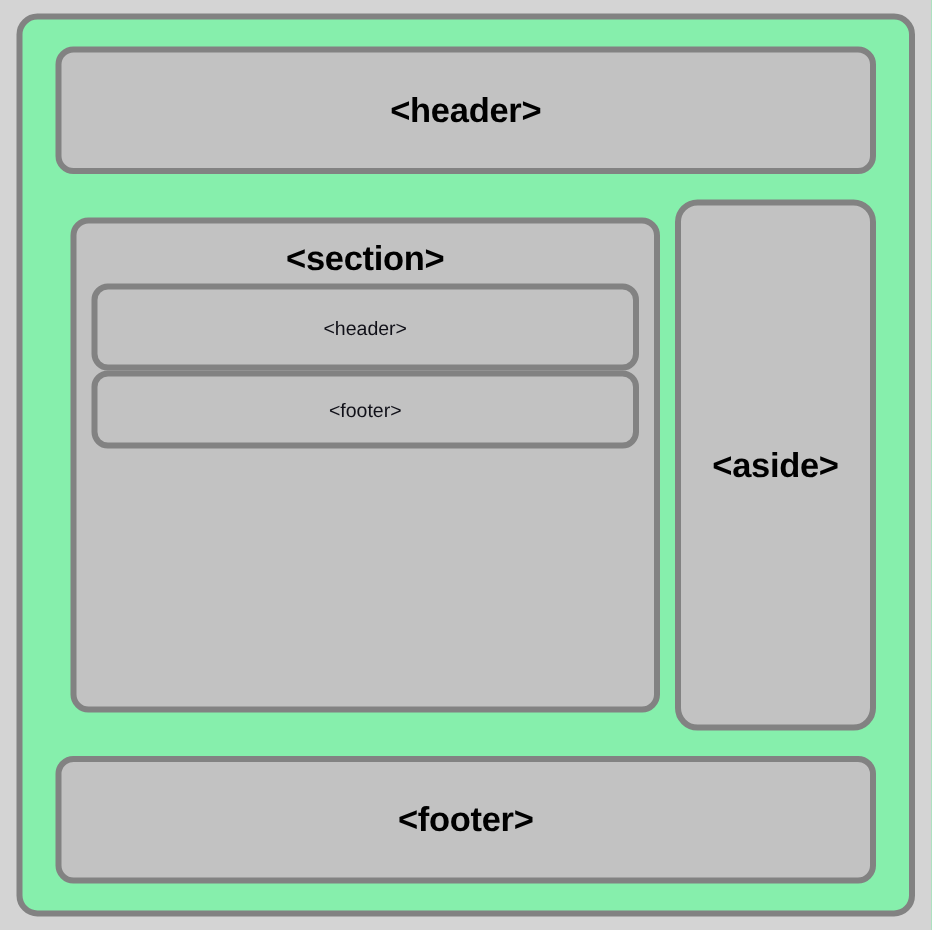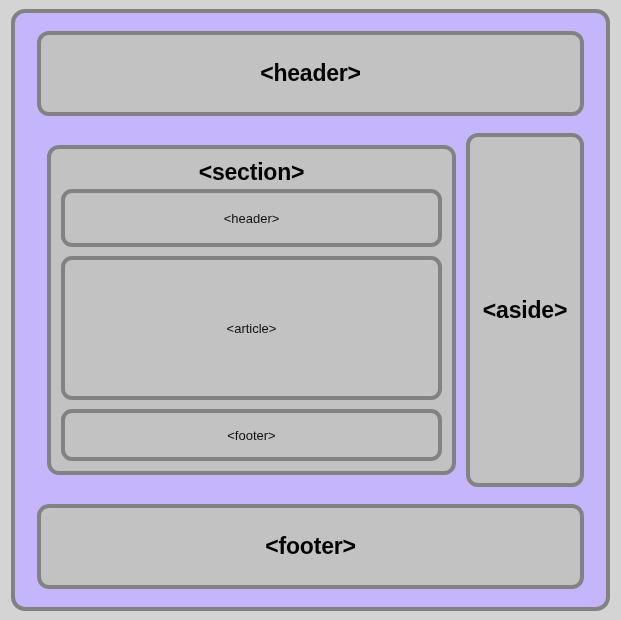--- a/index.html
+++ b/index.html
@@ -40,21 +40,21 @@
     white-space: nowrap;
   }
 
   
   #page-container {
     position: absolute;
     left: 11px;
     top: 9px;
     width: 599px;
     height: 602px;
-    background: #c4b5fd;
+    background: #86efac;
     border: 4px solid #828282;
     border-radius: 14px;
     box-sizing: border-box;
     padding: 18px 22px;
     display: flex;
     flex-direction: column;
   }
 
   
   #page-header {
@@ -110,22 +110,23 @@
     min-height: 0;
   }
 
   #section-footer-box {
     height: 52px;
     flex: none;
     border-radius: 11px;
   }
 
   #aside-box {
-    width: 118px;
+    width: 134px;
     flex: none;
+    border-radius: 15px;
   }
 
   
   #page-footer {
     height: 85px;
     flex: none;
   }
 </style>
 </head>
 <body>
@@ -142,23 +143,20 @@
     <div class="box" id="section-box">
 
       <div id="section-title-row">
         <span class="label-major">&lt;section&gt;</span>
       </div>
 
       <div class="box" id="section-header-box">
         <span class="label-minor">&lt;header&gt;</span>
       </div>
 
-      <div class="box" id="section-article-box">
-        <span class="label-minor">&lt;article&gt;</span>
-      </div>
 
       <div class="box" id="section-footer-box">
         <span class="label-minor">&lt;footer&gt;</span>
       </div>
 
     </div>
 
     <div class="box" id="aside-box">
       <span class="label-major">&lt;aside&gt;</span>
     </div>

